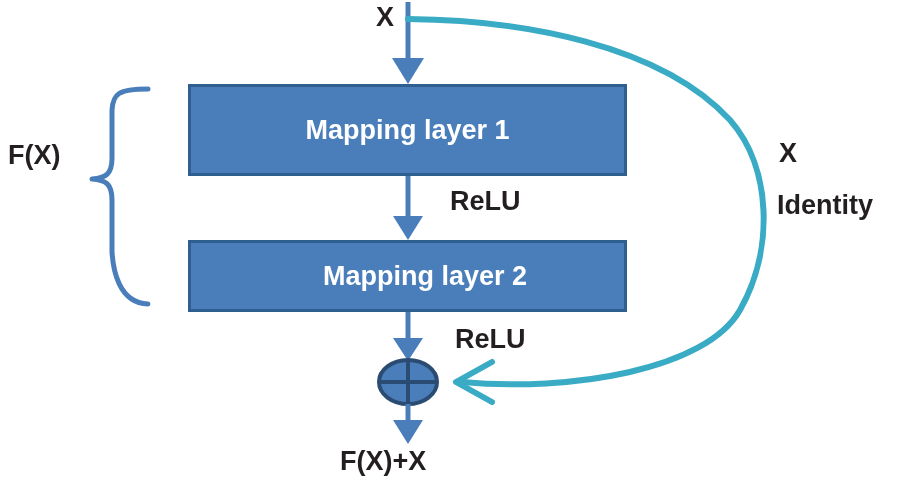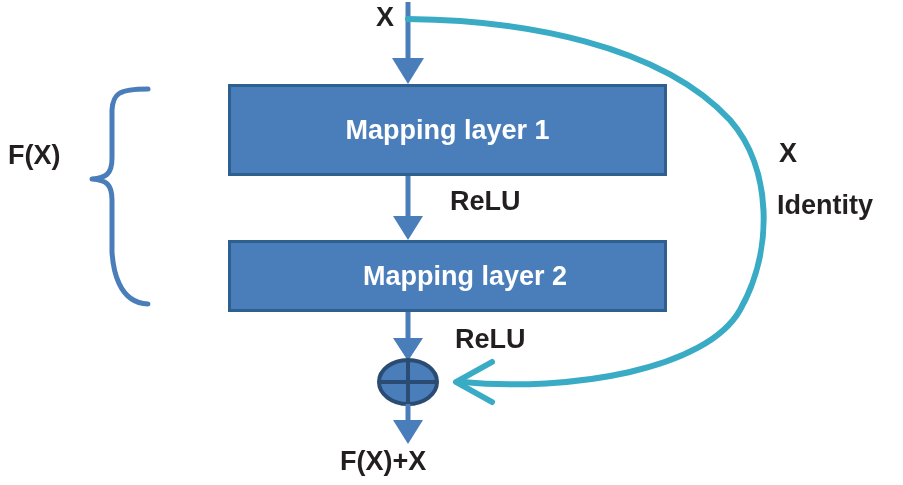--- a/index.html
+++ b/index.html
@@ -42,21 +42,20 @@
   }
   
   .layer-box {
     position: absolute;
     box-sizing: border-box;
     background: #4a7ebb;
     border: 3px solid #2e5f8f;
     display: flex;
     align-items: center;
     justify-content: center;
-    margin-left: 40px;
   }
   #box-layer1 { left: 188px; top: 84px; width: 439px; height: 92px; }
   #box-layer2 { left: 188px; top: 240px; width: 439px; height: 72px; padding-left: 35px; }
 
   
   #label-x-top      { left: 376px; top: 2px;   font-size: 27px; }
   #label-relu-1     { left: 450px; top: 186px; font-size: 27px; }
   #label-relu-2     { left: 455px; top: 324px; font-size: 27px; }
   #label-fx         { left: 8px;   top: 140px; font-size: 27px; }
   #label-x-right    { left: 779px; top: 138px; font-size: 27px; }

